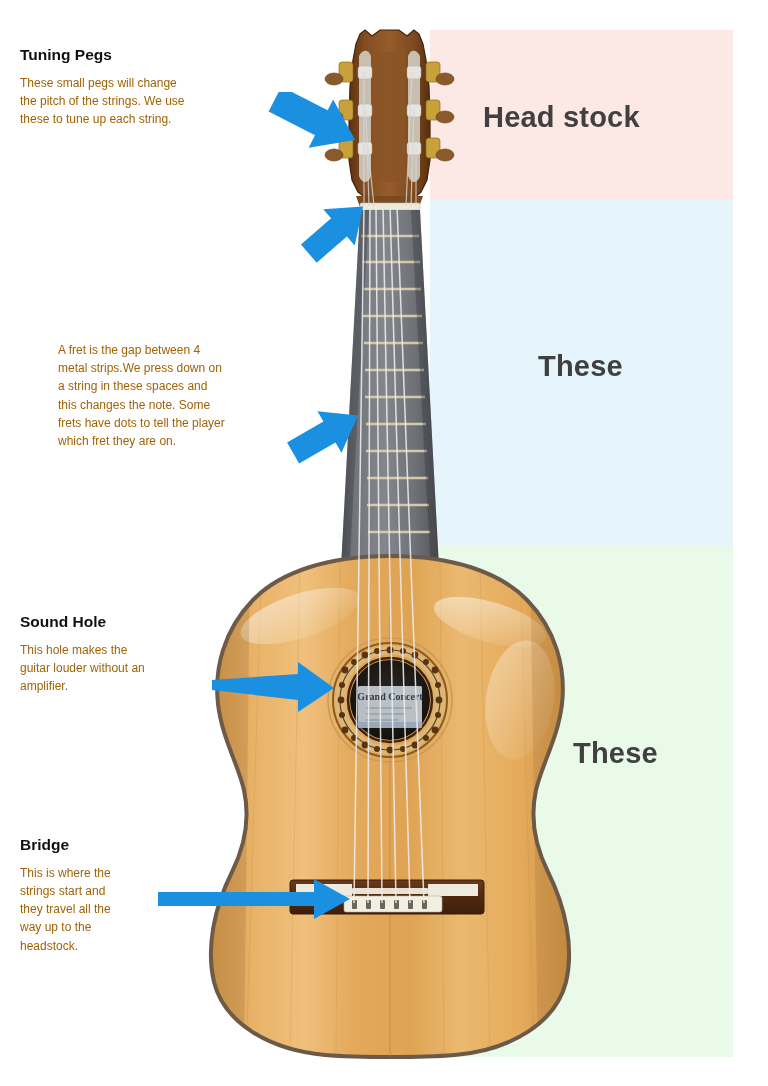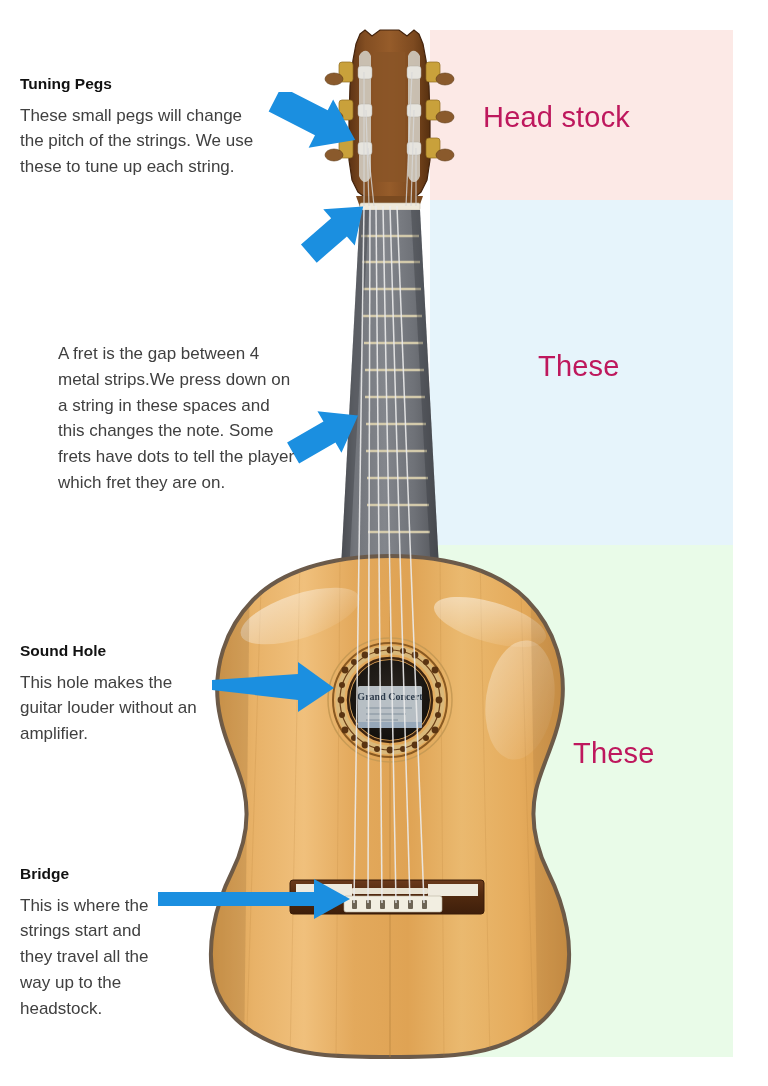--- a/index.html
+++ b/index.html
@@ -12,39 +12,38 @@
   #page { position: relative; width: 768px; height: 1086px; background:#fff; }
 
   
   .region {
     position: absolute;
     left: 430px;
     width: 303px;
   }
   .region-label {
     position: absolute;
-    font-weight: normal;
-    color: #be185d;
+    font-weight: bold;
+    color: #404040;
     white-space: nowrap;
     letter-spacing: .2px;
   }
 
   
   .ann { position: absolute; }
   .ann-title {
     font-size: 15.5px;
     font-weight: bold;
     color: #111;
     line-height: 1.2;
     margin-bottom: 9px;
-    margin-top: 29px;
   }
   .ann-body {
-    font-size: 17px;
-    color: #404040;
+    font-size: 12px;
+    color: #a16207;
     line-height: 1.52;
     white-space: pre-line;
   }
 
   
   .arrow { position: absolute; }
 
   
   #guitar { position: absolute; left: 0; top: 0; width: 768px; height: 1086px; }
 </style>

